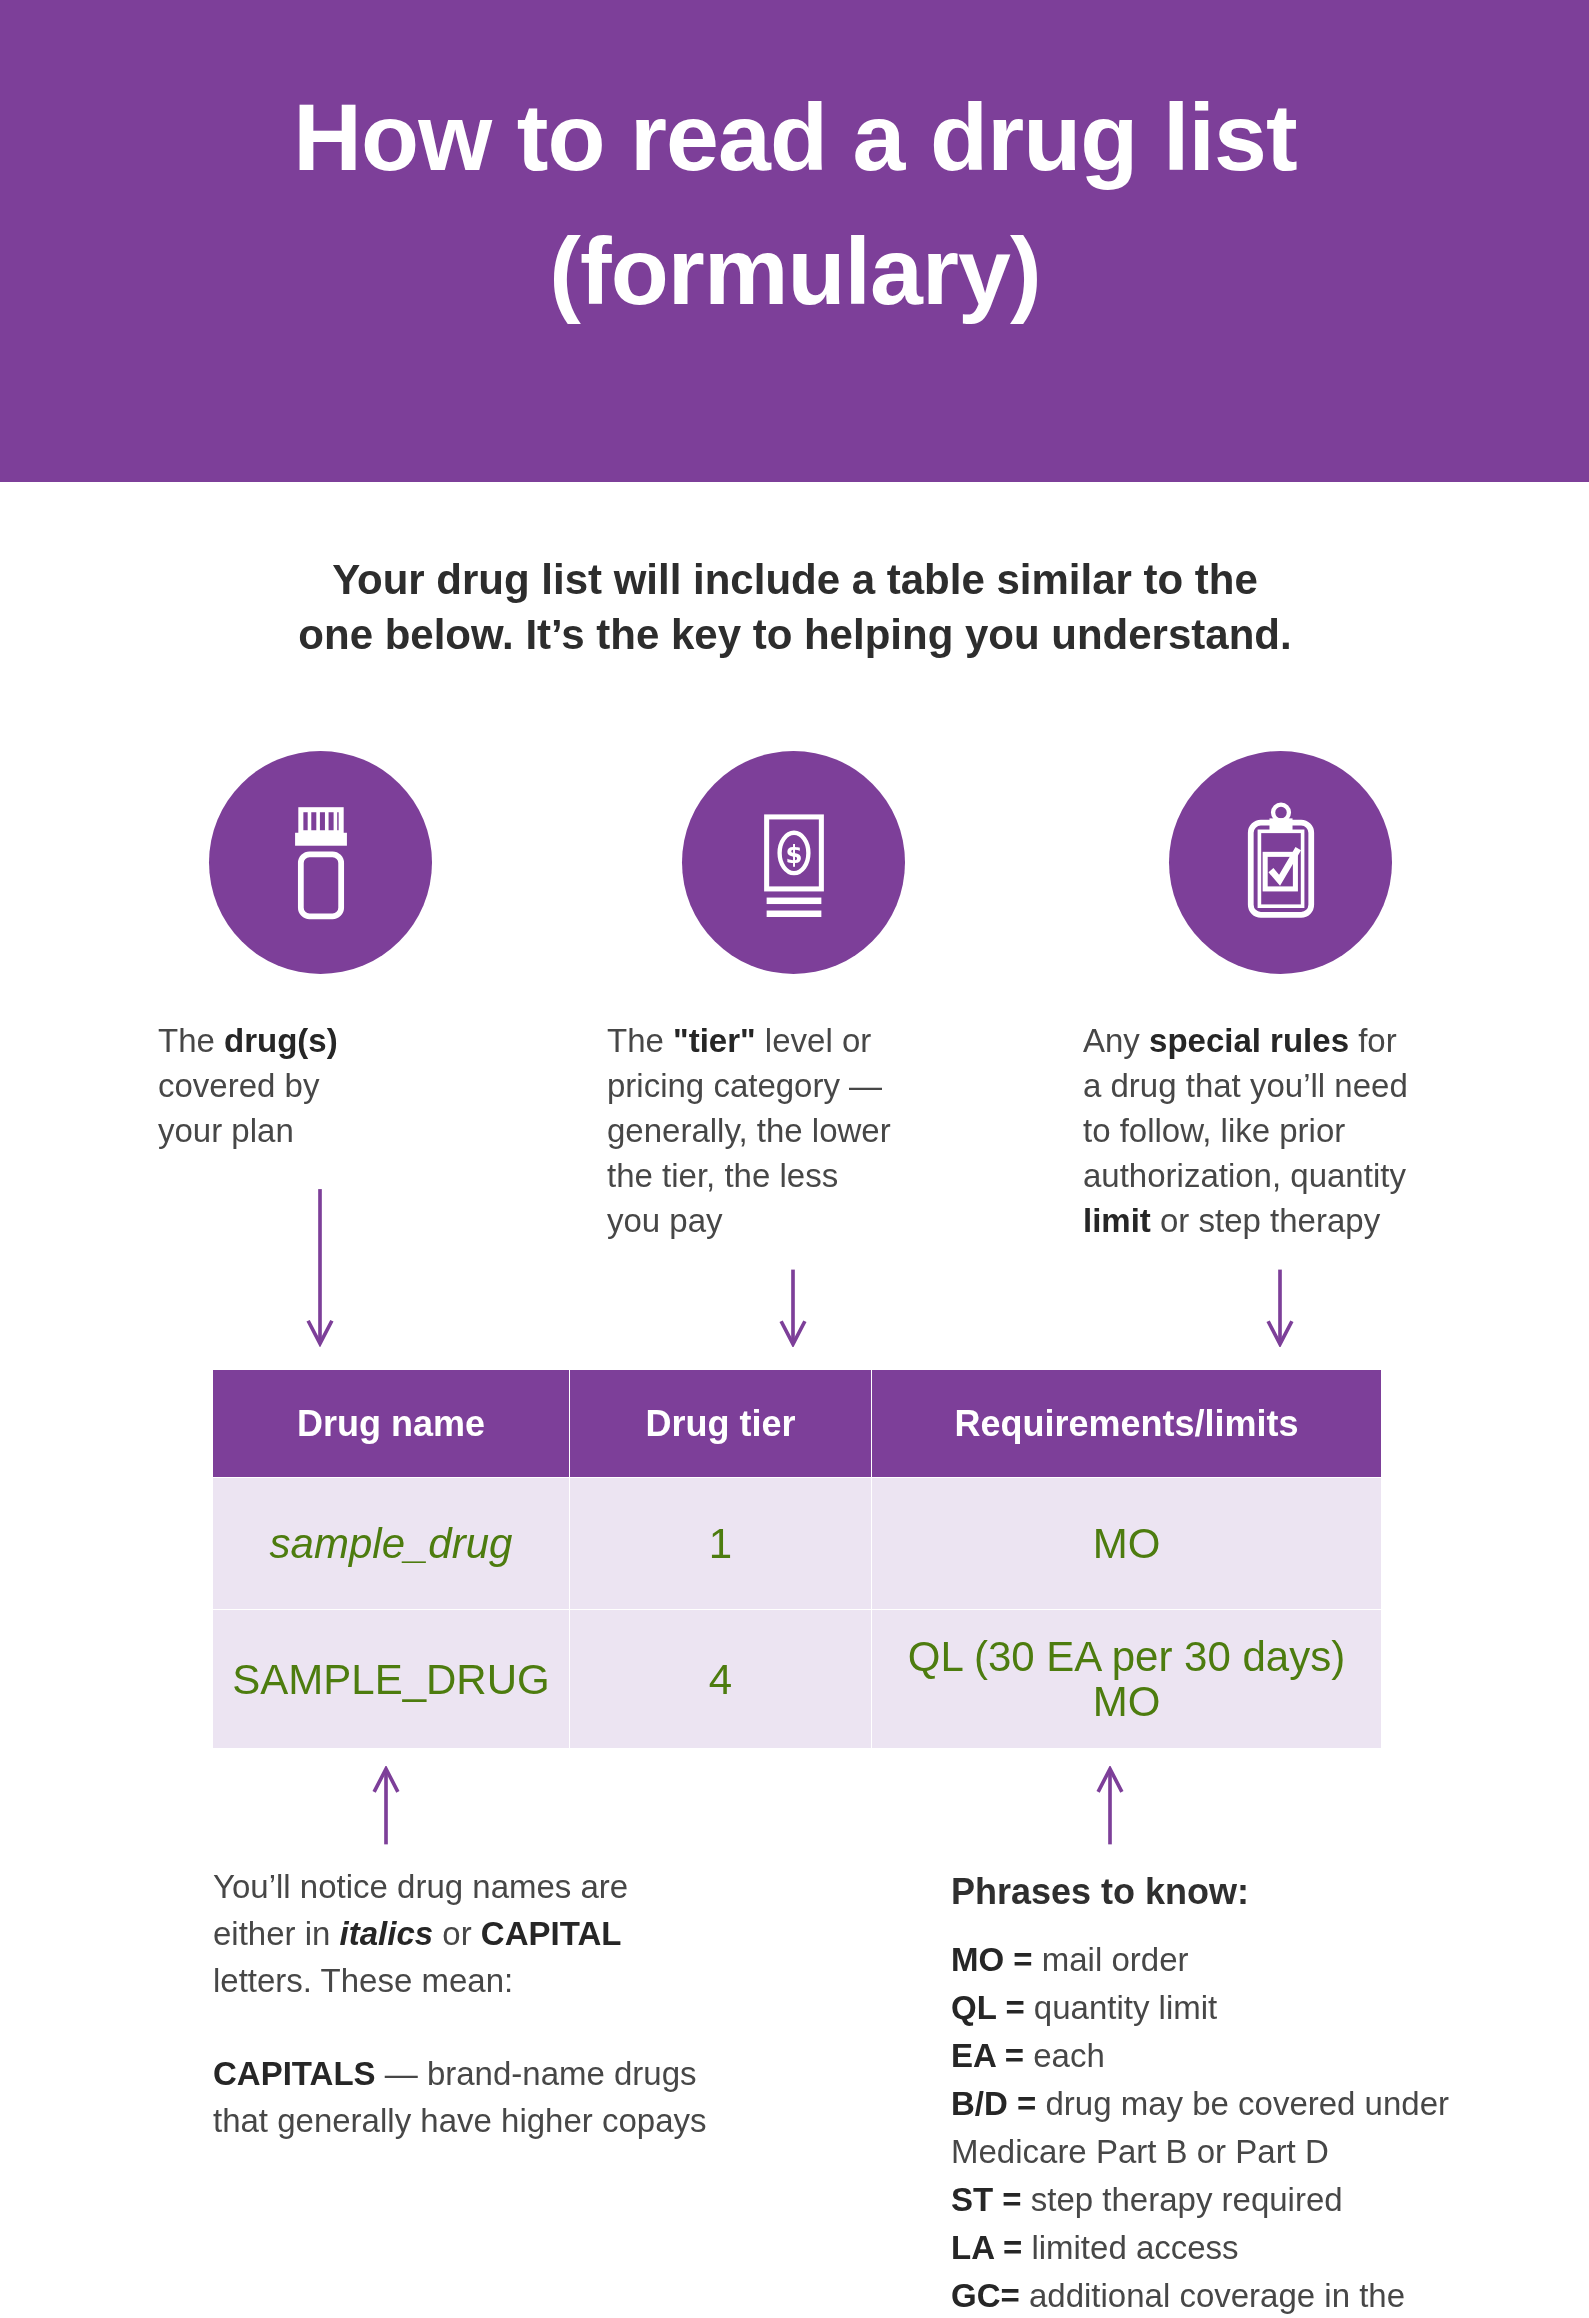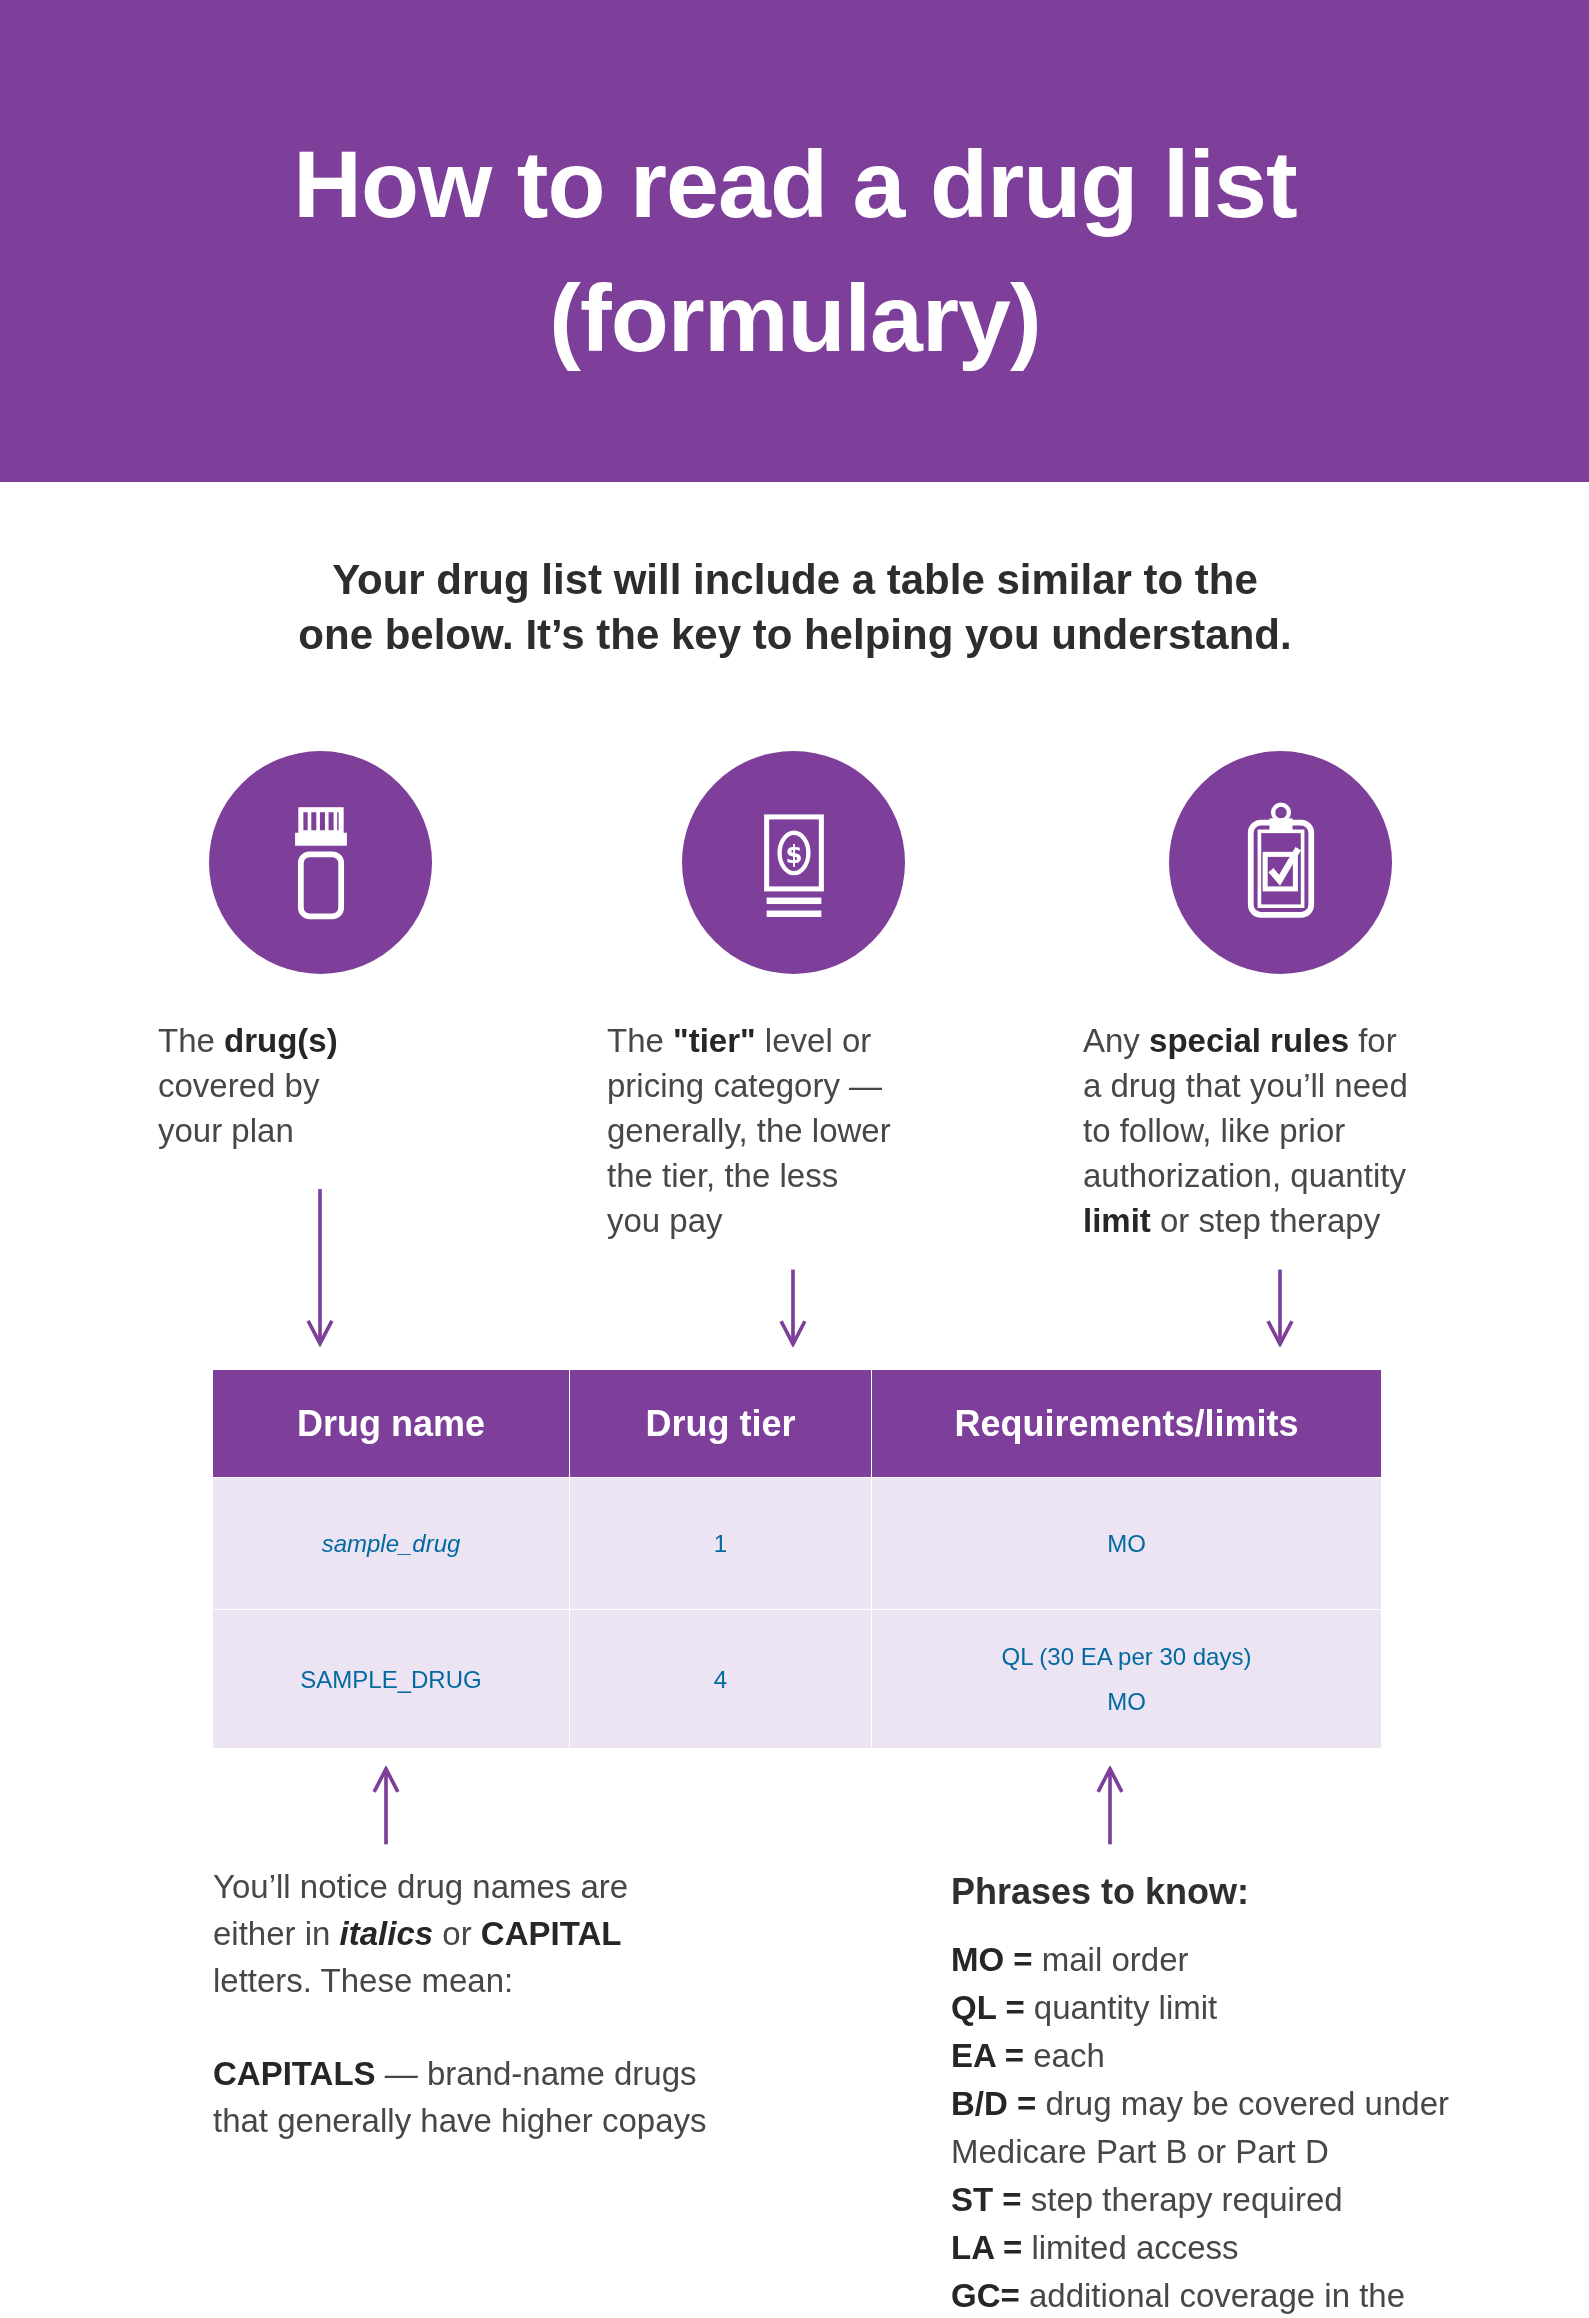--- a/index.html
+++ b/index.html
@@ -12,21 +12,21 @@
   }
   .b { font-weight:bold; color:#262626; }
   .i { font-style:italic; }
 
   
   .hero {
     position:absolute; left:0; top:0; width:1590px; height:482px;
     background:#7d3f99; color:#ffffff; text-align:center;
   }
   .hero h1 {
-    margin:11px; padding-top:106px;
+    margin:0; padding-top:70px;
     font-size:95px; line-height:134px; font-weight:bold; letter-spacing:-0.9px;
   }
 
   
   .intro {
     position:absolute; top:552px; left:0; width:100%;
     text-align:center; font-size:42px; line-height:55px;
     font-weight:bold; color:#2d2d2d;
   }
 
@@ -54,21 +54,21 @@
   .drug-table {
     position:absolute; left:213px; top:1370px; width:1178px;
     display:grid; grid-template-columns:356px 301px 509px;
     grid-template-rows:107px 131px 138px; gap:1px;
   }
   .th {
     background:#7d3f99; color:#ffffff; font-weight:bold; font-size:36px;
     display:flex; align-items:center; justify-content:center;
   }
   .td {
-    background:#ece4f2; color:#0369a1; font-size:24px; line-height:45px;
+    background:#ece4f2; color:#4d7c0f; font-size:42px; line-height:45px;
     display:flex; flex-direction:column; align-items:center; justify-content:center;
     text-align:center;
   }
   .td.italic { font-style:italic; }
 
   
   .naming {
     position:absolute; left:213px; top:1863px; width:649px;
     font-size:33px; line-height:47px; color:#474747;
   }

